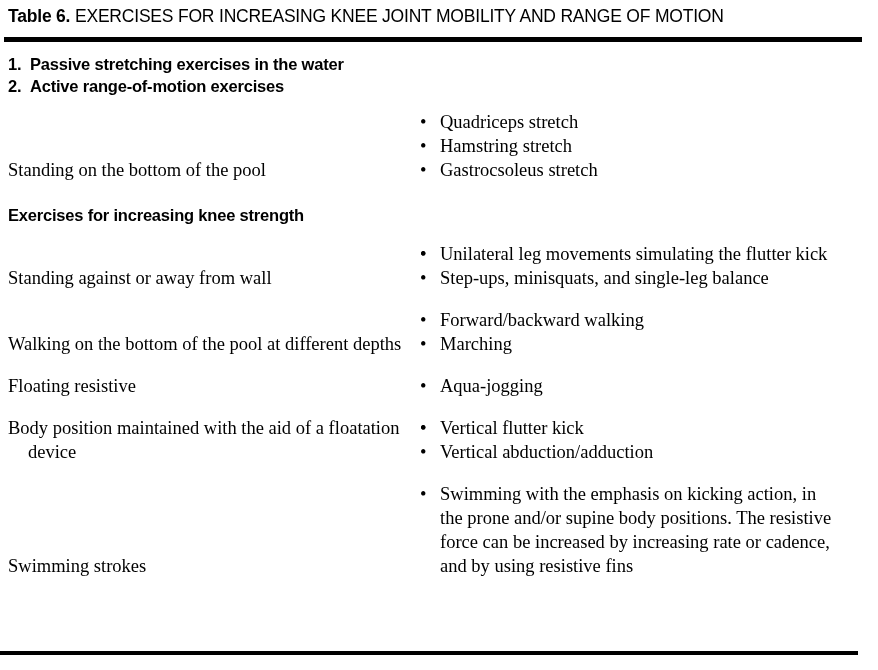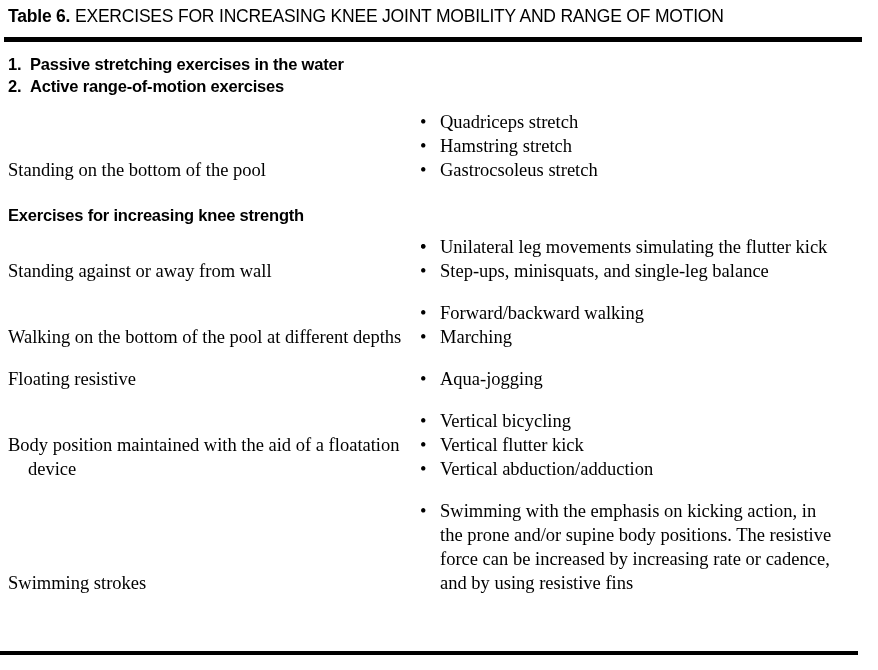--- a/index.html
+++ b/index.html
@@ -76,21 +76,21 @@
   }
 
   
   .section-heading {
     font-family: "Liberation Sans", "DejaVu Sans", sans-serif;
     font-weight: bold;
     font-size: 16.5px;
     line-height: 22px;
     letter-spacing: -0.2px;
     margin-top: 22px;
-    margin-bottom: 9px;
+    margin-bottom: 16px;
   }
 
   
   .rows {
     margin-top: 13px;
   }
   .row {
     display: flex;
     align-items: flex-end;
     margin-bottom: 18px;
@@ -211,21 +211,20 @@
           <span>Aqua-jogging</span>
         </div>
       </div>
     </div>
 
     <div class="row">
       <div class="col-left">Body position maintained with the aid of a floatation device</div>
       <div class="col-right">
         <div class="bullet-item">
           <span class="bullet-dot">•</span>
-          <span>Vertical bicycling</span>
         </div>
         <div class="bullet-item">
           <span class="bullet-dot">•</span>
           <span>Vertical flutter kick</span>
         </div>
         <div class="bullet-item">
           <span class="bullet-dot">•</span>
           <span>Vertical abduction/adduction</span>
         </div>
       </div>

